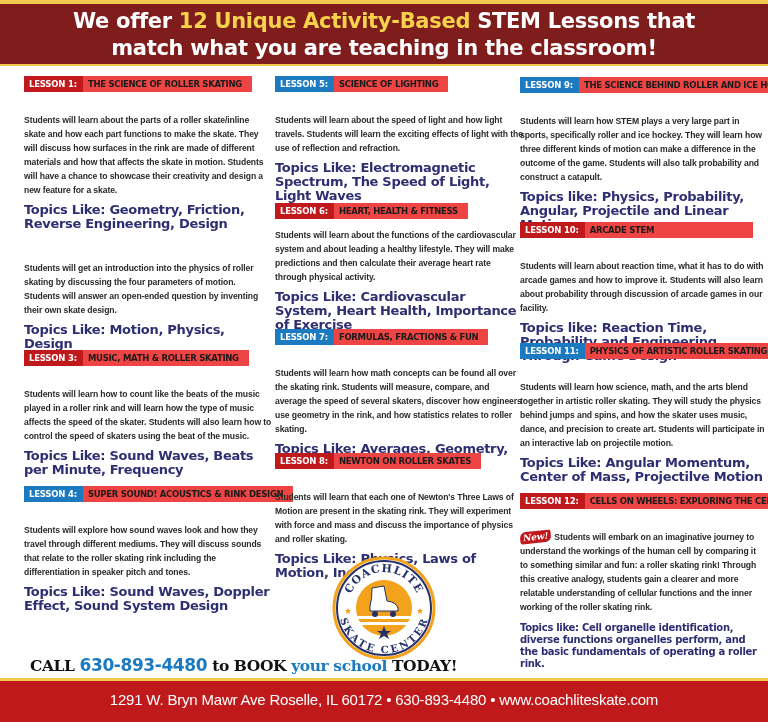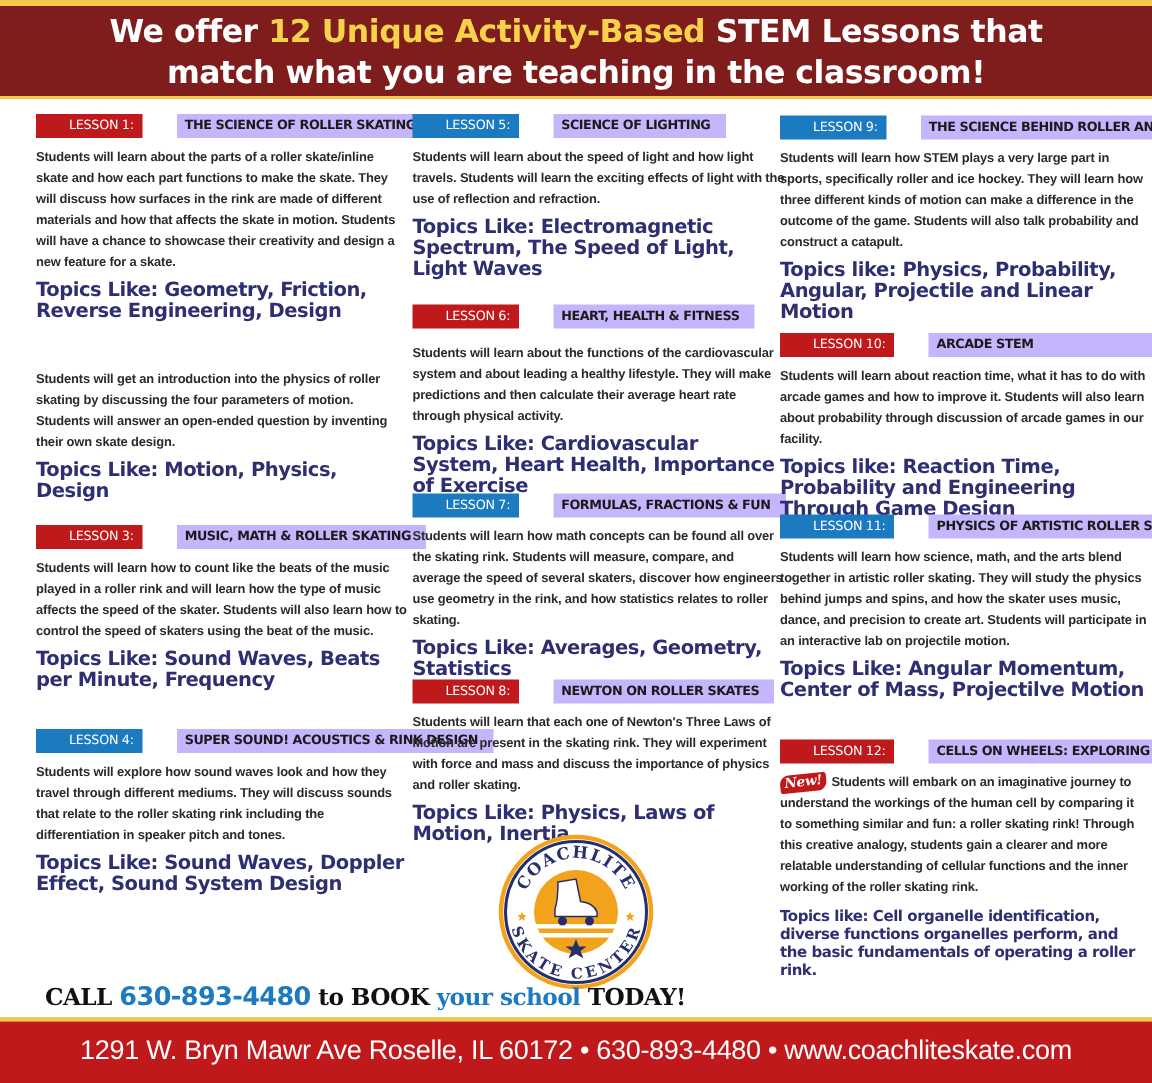--- a/index.html
+++ b/index.html
@@ -18,34 +18,34 @@
     .header-banner .hl { color: #f6d24a; }
 
     .col { position: absolute; top: 72px; }
     .col-1 { left: 24px; width: 248px; }
     .col-2 { left: 275px; width: 248px; }
     .col-3 { left: 520px; width: 245px; }
 
     .lesson { position: absolute; left: 0; width: 100%; }
     .lesson-head { display: flex; align-items: stretch; height: 16px; }
     .lesson-badge {
-      color: #fff; font-family: "DejaVu Sans", sans-serif; font-weight: normal;
-      font-size: 8.5px; line-height: 16px; padding: 0 6px 0 22px;
+      color: #fff; font-family: "DejaVu Sans", sans-serif; font-weight: bold;
+      font-size: 8.5px; line-height: 16px; padding: 0 6px 0 5px;
       letter-spacing: -0.2px; white-space: nowrap; text-transform: uppercase;
     }
     .badge-red { background: #c0191c; }
     .badge-blue { background: #1b7ac0; }
     .lesson-title {
-      background: #c4b5fd; color: #1a1a1a; font-family: "DejaVu Sans", sans-serif; font-weight: bold;
+      background: #ef4444; color: #1a1a1a; font-family: "DejaVu Sans", sans-serif; font-weight: bold;
       font-size: 8.5px; line-height: 16px; padding: 0 10px 0 5px; white-space: nowrap;
-      letter-spacing: -0.3px; text-transform: uppercase; margin-left: 23px;
+      letter-spacing: -0.3px; text-transform: uppercase;
     }
     .lesson-desc {
       font-family: "Liberation Sans", sans-serif; font-weight: bold; color: #2a2a2a;
-      font-size: 8.6px; line-height: 14px; margin-top: 5px; letter-spacing: -0.1px;
+      font-size: 8.6px; line-height: 14px; margin-top: 21px; letter-spacing: -0.1px;
     }
     .lesson-topics {
       font-family: "DejaVu Sans", sans-serif; color: #2e2e72; font-weight: bold;
       font-size: 13px; line-height: 14px; margin-top: 6px; letter-spacing: -0.3px;
     }
     .new-badge {
       display: inline-block; background: #c0191c; color: #fff; font-style: italic;
       font-family: "DejaVu Serif", serif; font-weight: bold; font-size: 9px; line-height: 12px;
       padding: 0 3px; border-radius: 6px 2px 6px 2px; margin-right: 3px; transform: rotate(-6deg);
     }
@@ -59,21 +59,21 @@
       font-family: "DejaVu Serif", serif; font-weight: bold; font-size: 15.5px; line-height: 20px;
       color: #111; white-space: nowrap; letter-spacing: -0.4px;
     }
     .cta .phone { color: #1b7ac0; font-family: "DejaVu Sans", sans-serif; font-size: 17px; }
     .cta .blue { color: #1b7ac0; }
 
     .footer-strip { position: absolute; left: 0; top: 678px; width: 768px; height: 3px; background: #f2c94c; }
     .footer {
       position: absolute; left: 0; top: 681px; width: 768px; height: 41px;
       background: #c0191c; color: #fff; text-align: center;
-      font-family: "Liberation Sans", sans-serif; font-size: 18px; line-height: 38px; letter-spacing: -0.2px;
+      font-family: "Liberation Sans", sans-serif; font-size: 15px; line-height: 38px; letter-spacing: -0.2px;
     }
   </style>
 </head>
 <body>
 
 <div class="top-strip"></div>
 <div class="header-banner">
   <div><span>We offer </span><span class="hl">12 Unique Activity-Based</span><span> STEM Lessons that</span></div>
   <div>match what you are teaching in the classroom!</div>
 </div>

